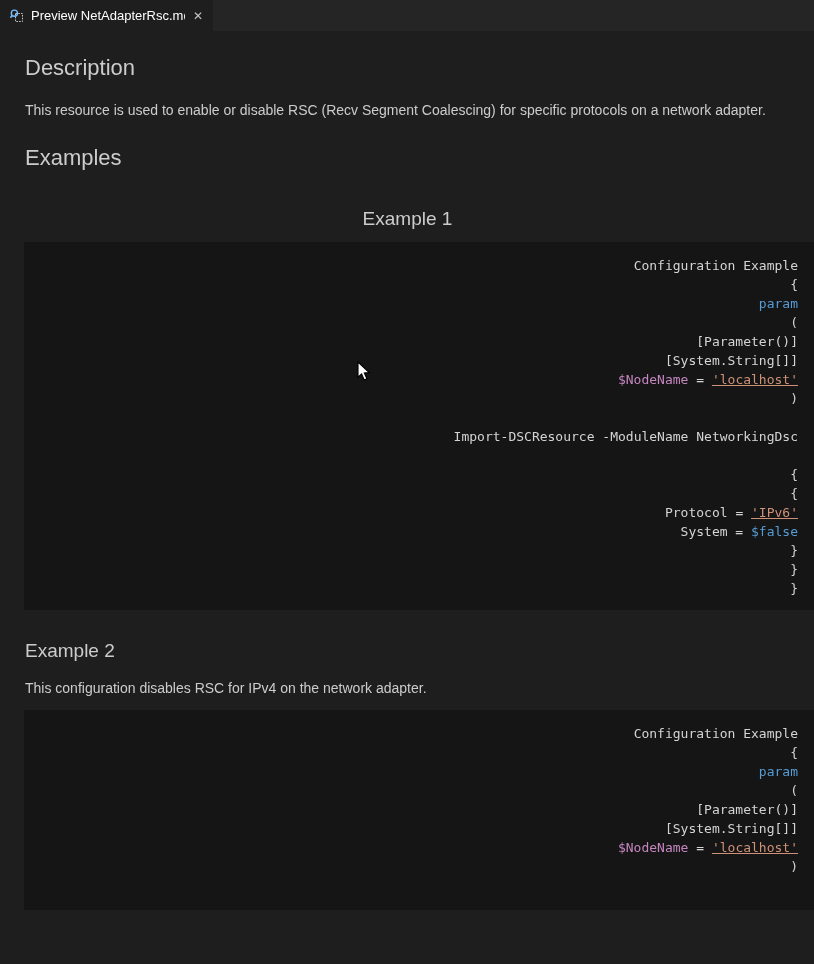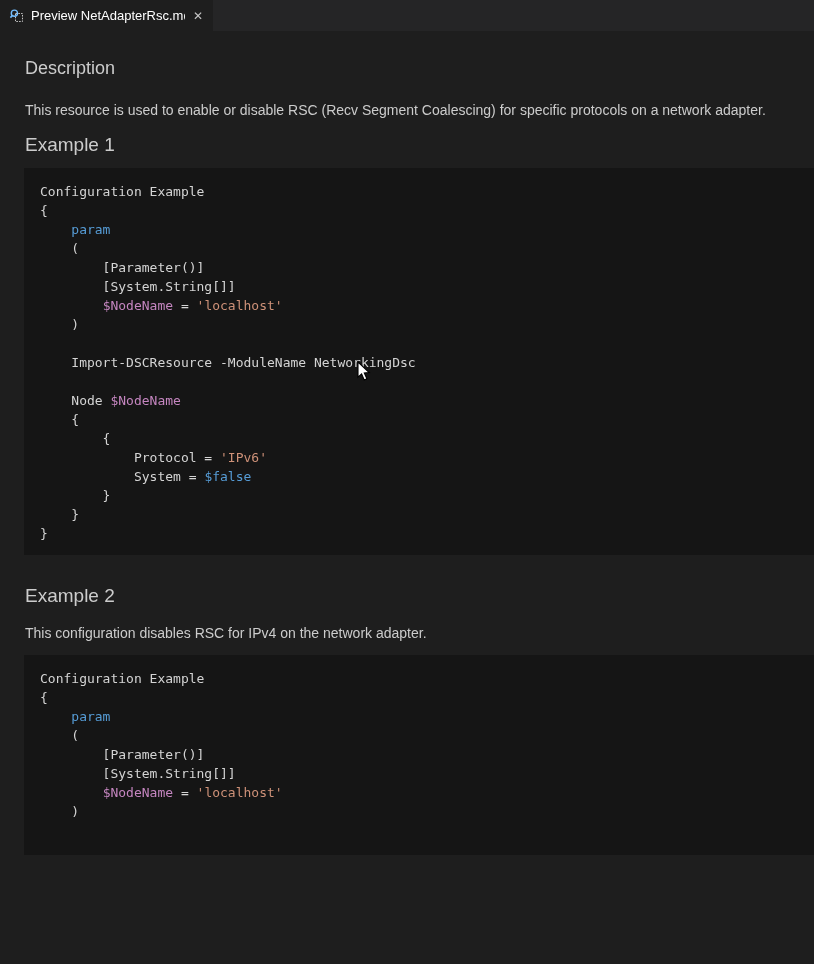--- a/index.html
+++ b/index.html
@@ -28,49 +28,49 @@
     white-space: nowrap; overflow: hidden;
     flex: 1 1 auto;
   }
   .tab-close {
     color: #c5c5c5; font-size: 12px; line-height: 12px;
     margin-left: 6px; padding: 2px;
   }
   
   .content { padding-top: 21px; }
   .h2 {
-    color: #cccccc; font-size: 18px; font-weight: 400;
+    color: #cccccc; font-size: 22px; font-weight: 400;
     line-height: 32px; margin: 0 24px 0 25px;
   }
   .h3 {
     color: #cccccc; font-size: 19px; font-weight: 400;
     line-height: 24px; margin: 0 24px 0 25px;
   }
   .para {
     color: #cccccc; font-size: 14px; line-height: 19px;
     margin: 0 24px 0 25px;
   }
   .m-after-h2   { margin-top: 17px; }
   .gap-examples { margin-top: 22px; }
-  .gap-h3       { margin-top: 13px; }
+  .gap-h3       { margin-top: 33px; text-align: center; }
   .gap-para     { margin-top: 16px; }
   .codeblock {
     margin: 11px 0 0 24px;
     background: #151515;
     padding: 14px 16px 12px 16px;
     font-family: "DejaVu Sans Mono", "Liberation Mono", monospace;
     font-size: 13px;
   }
   .codeblock-2 { margin-top: 12px; min-height: 200px; }
   .gap-after-code { margin-top: 29px; }
-  .code-line { white-space: pre; line-height: 19px; min-height: 19px; color: #d4d4d4; }
+  .code-line { white-space: pre; line-height: 19px; min-height: 19px; color: #d4d4d4; text-align: right; }
   .tok-plain    { color: #d4d4d4; }
   .tok-keyword  { color: #569cd6; }
   .tok-variable { color: #c586c0; }
-  .tok-string   { color: #ce9178; }
+  .tok-string   { color: #ce9178; text-decoration: underline; }
   .tok-constant { color: #569cd6; }
   
   .cursor { position: absolute; left: 357px; top: 361px; pointer-events: none; }
 </style>
 </head>
 <body>
 
 <div class="tabbar">
   <div class="tab">
     <span class="tab-icon">
@@ -84,37 +84,37 @@
     <span class="tab-close">✕</span>
   </div>
 </div>
 
 <div class="content">
 
   <div class="h2">Description</div>
 
   <div class="para m-after-h2">This resource is used to enable or disable RSC (Recv Segment Coalescing) for specific protocols on a network adapter.</div>
 
+  <div class="h2 gap-examples">Examples</div>
 
   <div class="h3 gap-h3">Example 1</div>
 
 
   <div class="codeblock">
       <div class="code-line"><span class="tok-plain">Configuration Example</span></div>
       <div class="code-line"><span class="tok-plain">{</span></div>
       <div class="code-line"><span class="tok-plain">    </span><span class="tok-keyword">param</span></div>
       <div class="code-line"><span class="tok-plain">    (</span></div>
       <div class="code-line"><span class="tok-plain">        [Parameter()]</span></div>
       <div class="code-line"><span class="tok-plain">        [System.String[]]</span></div>
       <div class="code-line"><span class="tok-plain">        </span><span class="tok-variable">$NodeName</span><span class="tok-plain"> = </span><span class="tok-string">'localhost'</span></div>
       <div class="code-line"><span class="tok-plain">    )</span></div>
       <div class="code-line"><span class="tok-plain"></span></div>
       <div class="code-line"><span class="tok-plain">    Import-DSCResource -ModuleName NetworkingDsc</span></div>
       <div class="code-line"><span class="tok-plain"></span></div>
-      <div class="code-line"><span class="tok-plain">    Node </span><span class="tok-variable">$NodeName</span></div>
       <div class="code-line"><span class="tok-plain">    {</span></div>
       <div class="code-line"><span class="tok-plain">        {</span></div>
       <div class="code-line"><span class="tok-plain">            Protocol = </span><span class="tok-string">'IPv6'</span></div>
       <div class="code-line"><span class="tok-plain">            System = </span><span class="tok-constant">$false</span></div>
       <div class="code-line"><span class="tok-plain">        }</span></div>
       <div class="code-line"><span class="tok-plain">    }</span></div>
       <div class="code-line"><span class="tok-plain">}</span></div>
     </div>
 
   <div class="h3 gap-after-code">Example 2</div>

